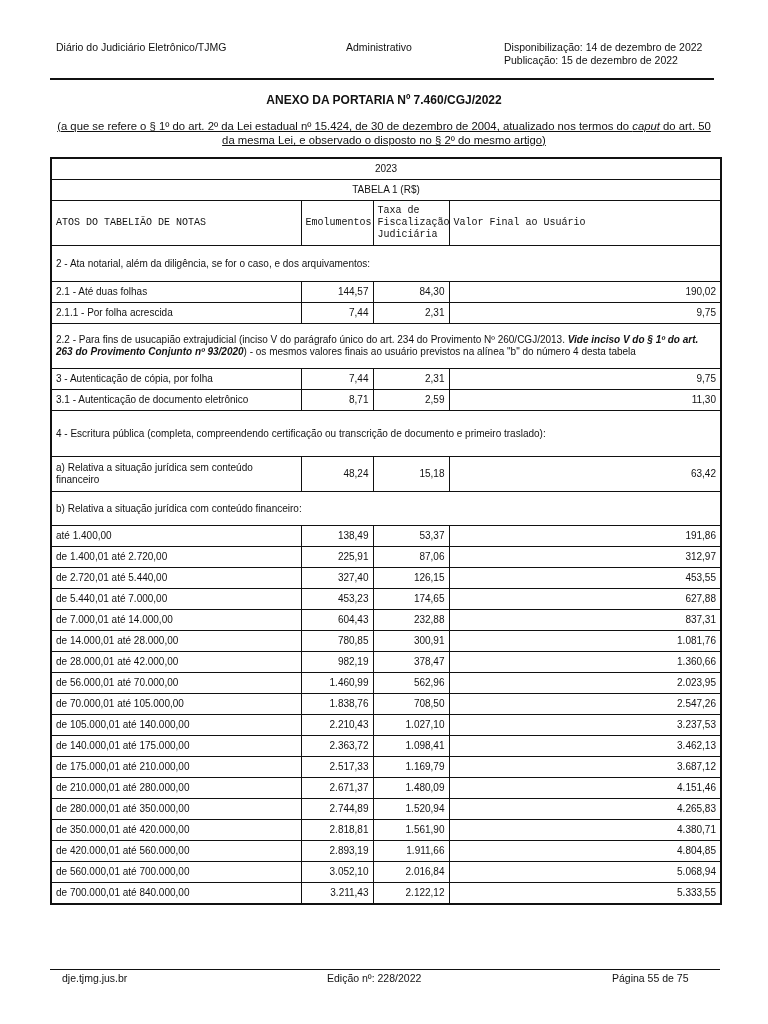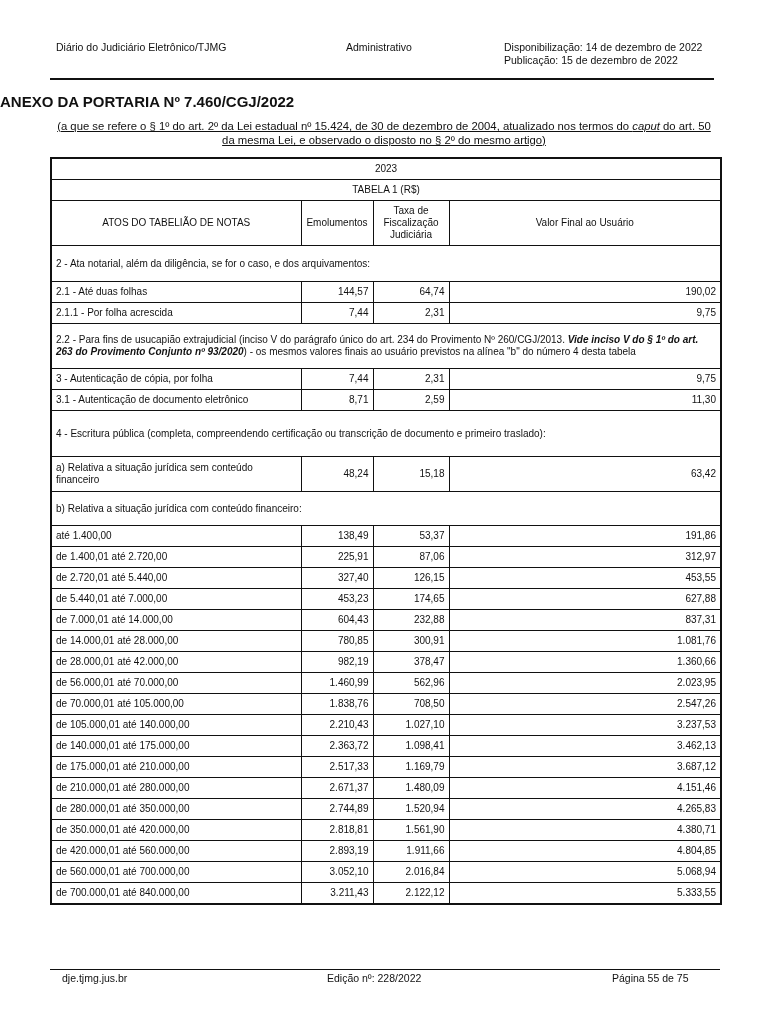--- a/index.html
+++ b/index.html
@@ -5,36 +5,36 @@
   html, body { margin: 0; padding: 0; background: #ffffff; }
   body {
     width: 768px; height: 1024px; position: relative; overflow: hidden;
     font-family: "Liberation Sans", sans-serif; color: #111;
   }
   .hdr { position: absolute; top: 41px; left: 56px; right: 56px; font-size: 10.5px; line-height: 13px; }
   .hdr .l { position: absolute; left: 0; top: 0; }
   .hdr .c { position: absolute; left: 290px; top: 0; }
   .hdr .r { position: absolute; left: 448px; top: 0; }
   .rule-top { position: absolute; top: 78px; left: 50px; width: 664px; height: 2px; background: #111; }
-  .title { position: absolute; top: 93px; left: 0; width: 768px; font-weight: bold; font-size: 15px; }
+  .title { position: absolute; top: 93px; left: 0; width: 768px; text-align: center; font-weight: bold; font-size: 12px; }
   .subtitle { position: absolute; top: 119px; left: 50px; width: 668px; text-align: center; font-size: 11.3px; line-height: 14px; text-decoration: underline; }
   .subtitle i { font-style: italic; }
 
   table.tab {
     position: absolute; top: 157px; left: 50px; width: 670px;
     border-collapse: collapse; font-size: 10px; table-layout: fixed;
   }
   table.tab td {
     border: 1px solid #111; padding: 0 4px; line-height: 12px; vertical-align: middle;
   }
   table.tab { border: 2px solid #111; }
   .center { text-align: center; }
   .num { text-align: right; }
   .h22 { height: 20px; }
-  .hdrrow td { height: 44px; text-align: center; }
+  .hdrrow td { height: 44px; text-align: left; font-family: Liberation Mono, monospace; }
   .sec2 { height: 35px; }
   .sec22 { height: 44px; }
   .sec4 { height: 45px; }
   .seca { height: 34px; }
   .secb { height: 33px; }
   .money td { height: 20px; }
   b i, i b { font-weight: bold; font-style: italic; }
 
   .rule-bot { position: absolute; top: 969px; left: 50px; width: 670px; height: 1px; background: #111; }
   .ftr { position: absolute; top: 972px; left: 0; width: 768px; font-size: 10.5px; }
@@ -77,21 +77,21 @@
     <td>Emolumentos</td>
     <td>Taxa de Fiscalização Judiciária</td>
     <td>Valor Final ao Usuário</td>
   </tr>
   <tr>
         <td colspan="4" class="sec2">2 - Ata notarial, além da diligência, se for o caso, e dos arquivamentos:</td>
       </tr>
   <tr class="money">
     <td>2.1 - Até duas folhas</td>
     <td class="num">144,57</td>
-    <td class="num">64,74</td>
+    <td class="num">84,30</td>
     <td class="num">190,02</td>
   </tr>
   <tr class="money">
     <td>2.1.1 - Por folha acrescida</td>
     <td class="num">7,44</td>
     <td class="num">2,31</td>
     <td class="num">9,75</td>
   </tr>
   <tr>
         <td colspan="4" class="sec22"><span>2.2 - Para fins de usucapião extrajudicial (inciso V do parágrafo único do art. 234 do Provimento Nº 260/CGJ/2013. </span><b><i>Vide inciso V do § 1º do art. 263 do Provimento Conjunto nº 93/2020</i></b><span>) - os mesmos valores finais ao usuário previstos na alínea "b" do número 4 desta tabela</span></td>

